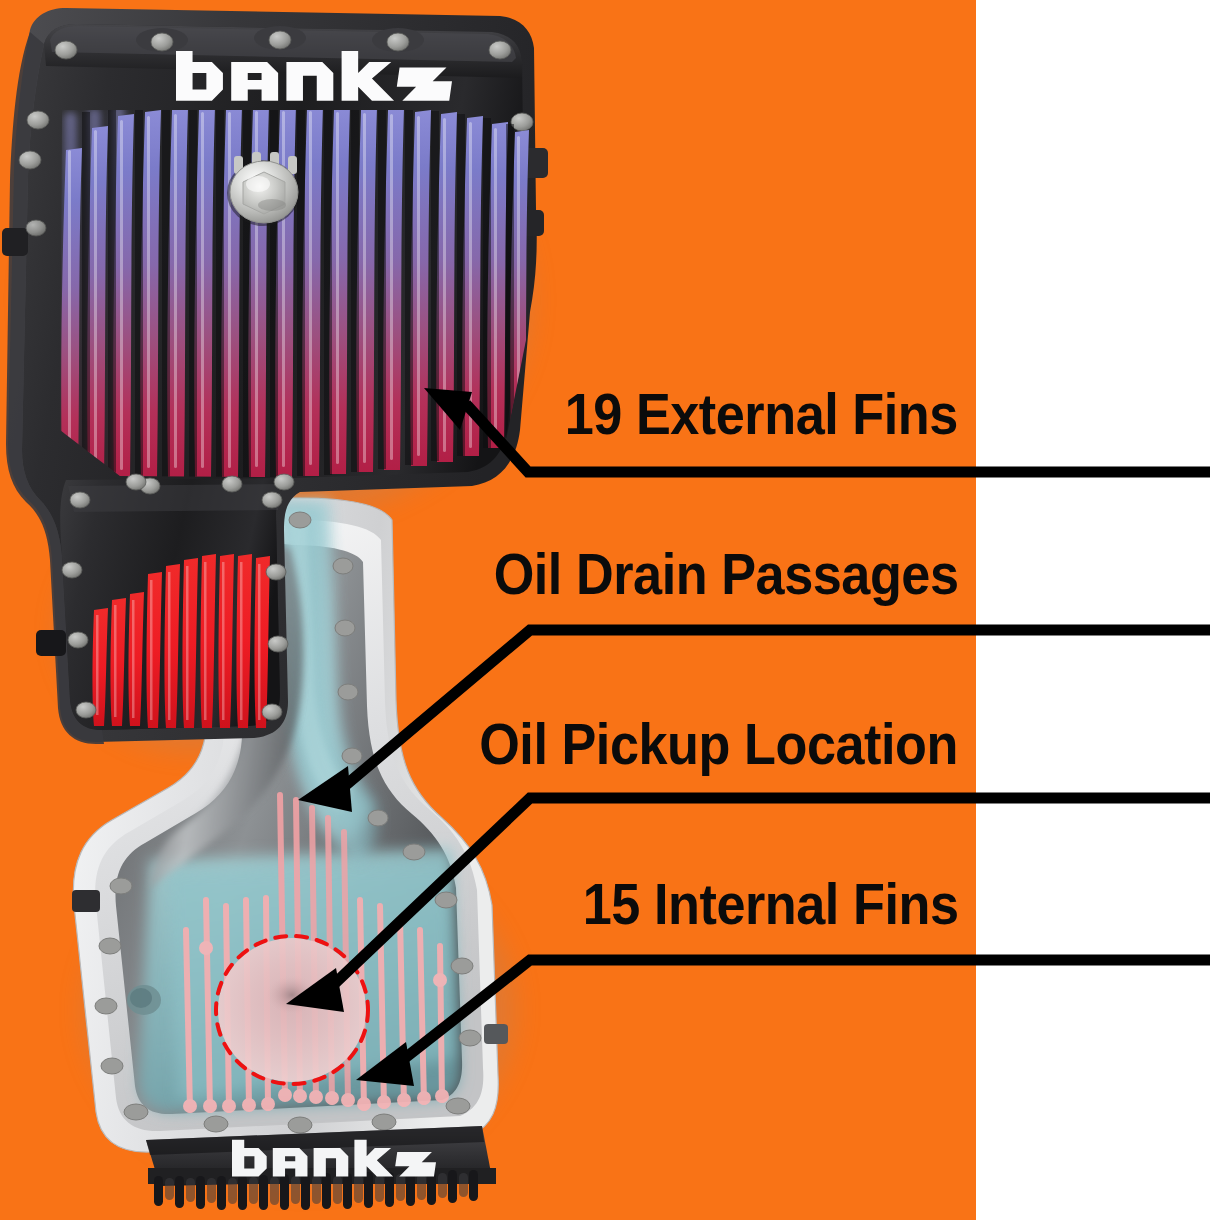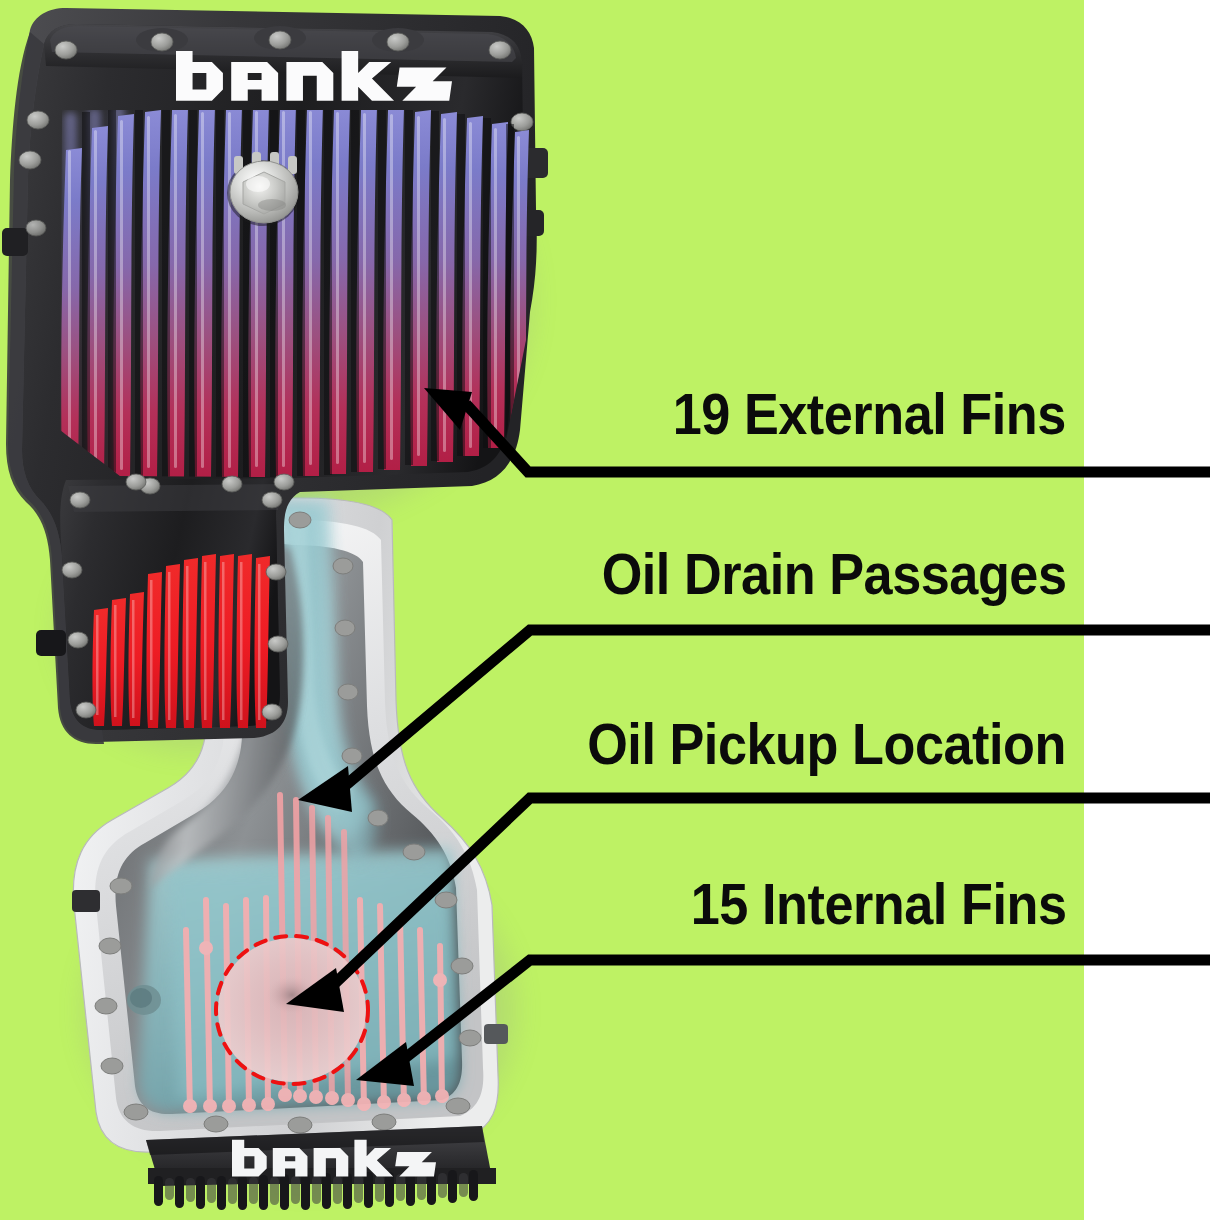--- a/index.html
+++ b/index.html
@@ -2,21 +2,21 @@
 <html><head>
 <meta charset="utf-8">
 <title>Banks Oil Pan Diagram</title>
 <style>
   html,body{margin:0;padding:0;background:#ffffff;}
   body{
     width:1220px;height:1220px;overflow:hidden;
     font-family:"Liberation Sans","DejaVu Sans",sans-serif;
     position:relative;
   }
-  #stage{position:absolute;inset:0;width:1084px;height:1220px;background:#bef264;}
+  #stage{position:absolute;inset:0;width:976px;height:1220px;background:#f97316;}
   #art{position:absolute;left:0;top:0;width:1220px;height:1220px;}
   .callout-text{
     position:absolute;
     font-family:"Liberation Sans","DejaVu Sans",sans-serif;
     font-weight:bold;
     font-size:58px;
     letter-spacing:-0.5px;
     color:#0b0b0b;
     white-space:nowrap;
     text-align:right;

